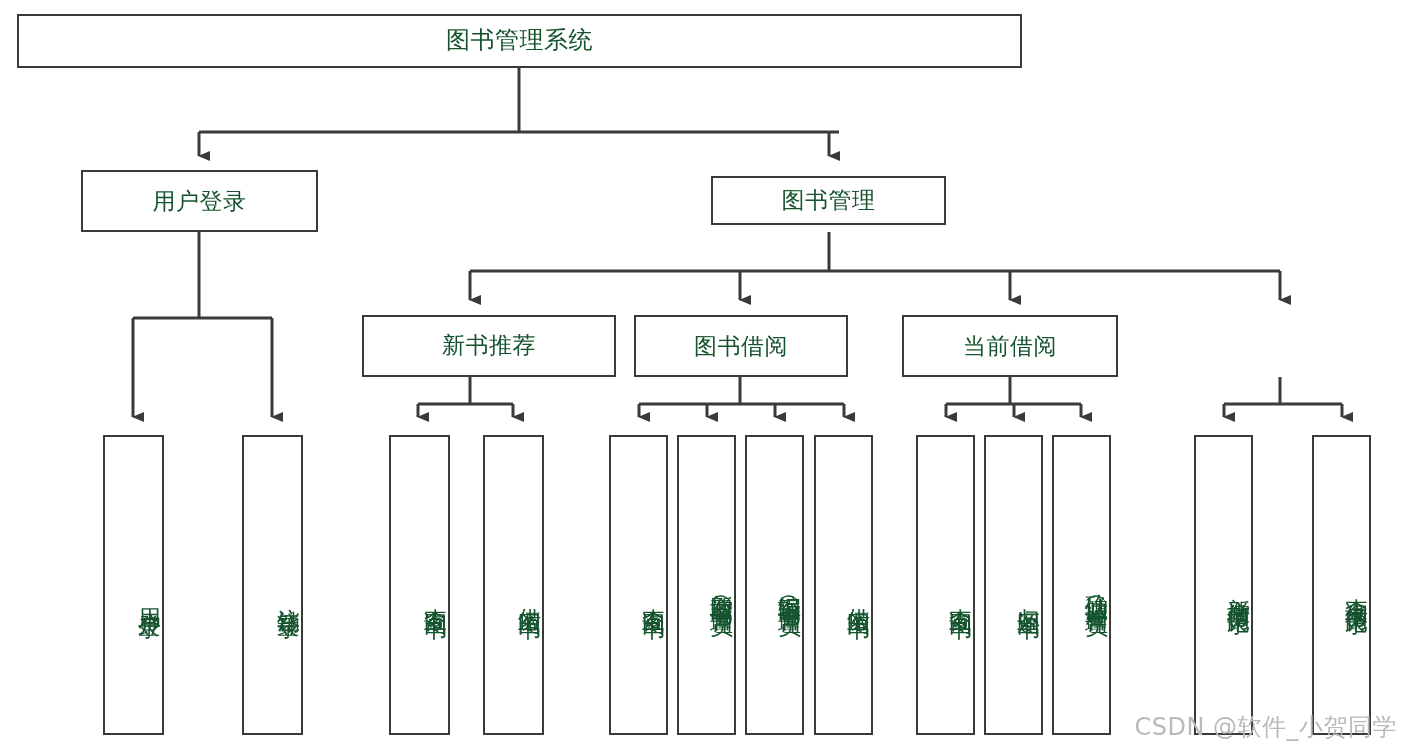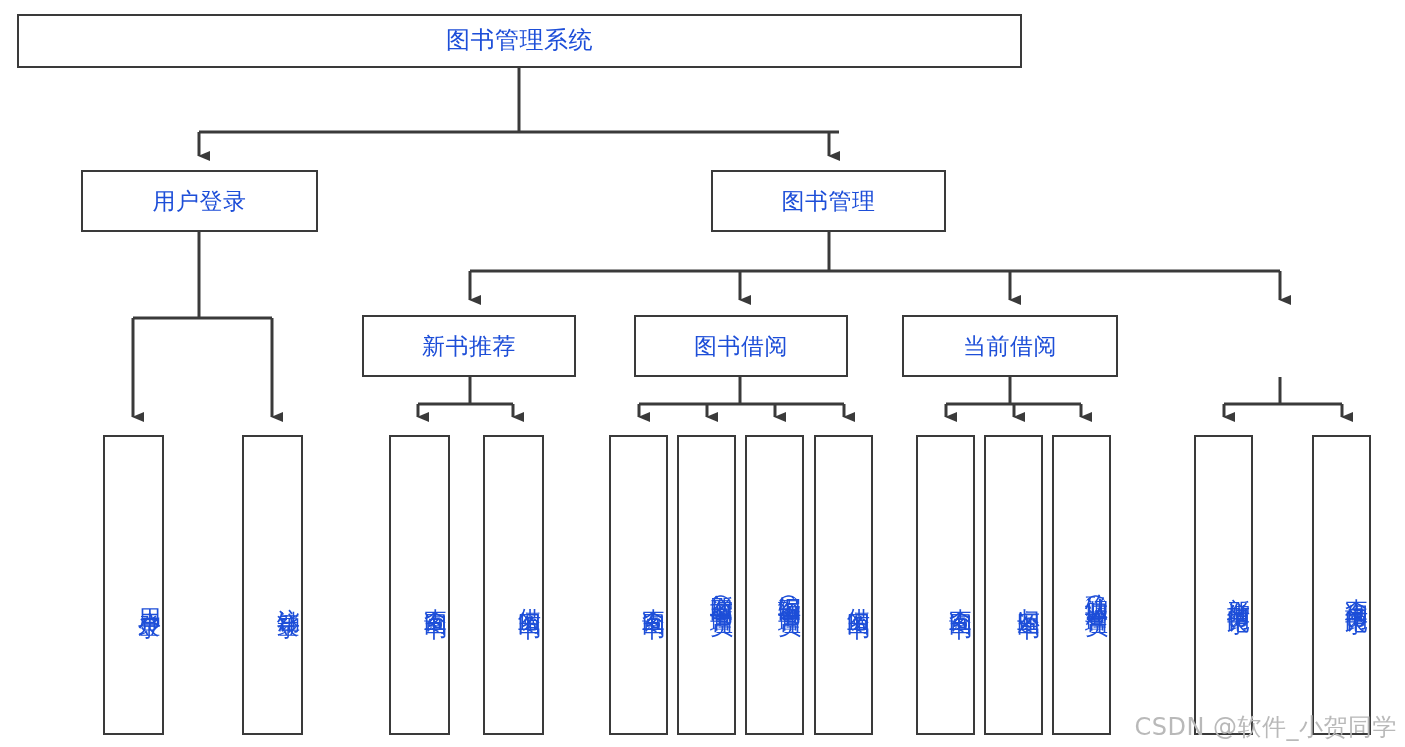--- a/index.html
+++ b/index.html
@@ -27,21 +27,21 @@
   }
   .node {
     position: absolute;
     box-sizing: border-box;
     background: #ffffff;
     border: 2px solid #3a3a3a;
     display: flex;
     align-items: center;
     justify-content: center;
     text-align: right;
-    color: #1d4ed8;
+    color: #14532d;
   }
   .node-h {
     font-size: 23px;
     line-height: 1.15;
     letter-spacing: 0.5px;
   }
   .node-root {
     font-size: 24px;
   }
   .node-v {
@@ -118,23 +118,23 @@
       <path d="M1280,377 L1280,404"></path>
       <path d="M1224,404 L1342,404"></path>
       <path d="M1224,404 L1224,417" marker-end="url(#arr)"></path>
       <path d="M1342,404 L1342,417" marker-end="url(#arr)"></path>
     </g>
   </svg>
 
   <div class="node node-h node-root" style="left:17px; top:14px; width:1005px; height:54px;">图书管理系统</div>
 
   <div class="node node-h" style="left:81px; top:170px; width:237px; height:62px;">用户登录</div>
-  <div class="node node-h" style="left:711px; top:170px; width:235px; height:62px;">图书管理</div>
+  <div class="node node-h" style="left:711px; top:176px; width:235px; height:49px;">图书管理</div>
 
-  <div class="node node-h" style="left:362px; top:315px; width:214px; height:62px;">新书推荐</div>
+  <div class="node node-h" style="left:362px; top:315px; width:254px; height:62px;font-family:Liberation Serif, serif;">新书推荐</div>
   <div class="node node-h" style="left:634px; top:315px; width:214px; height:62px;">图书借阅</div>
   <div class="node node-h" style="left:902px; top:315px; width:216px; height:62px;">当前借阅</div>
 
   <div class="node node-v" style="left:103px; top:435px; width:61px; height:300px;">用户登录</div>
   <div class="node node-v" style="left:242px; top:435px; width:61px; height:300px;">注销登录</div>
 
   <div class="node node-v" style="left:389px; top:435px; width:61px; height:300px;">查询图书</div>
   <div class="node node-v" style="left:483px; top:435px; width:61px; height:300px;">借阅图书</div>
 
   <div class="node node-v" style="left:609px; top:435px; width:59px; height:300px;">查询图书</div>

